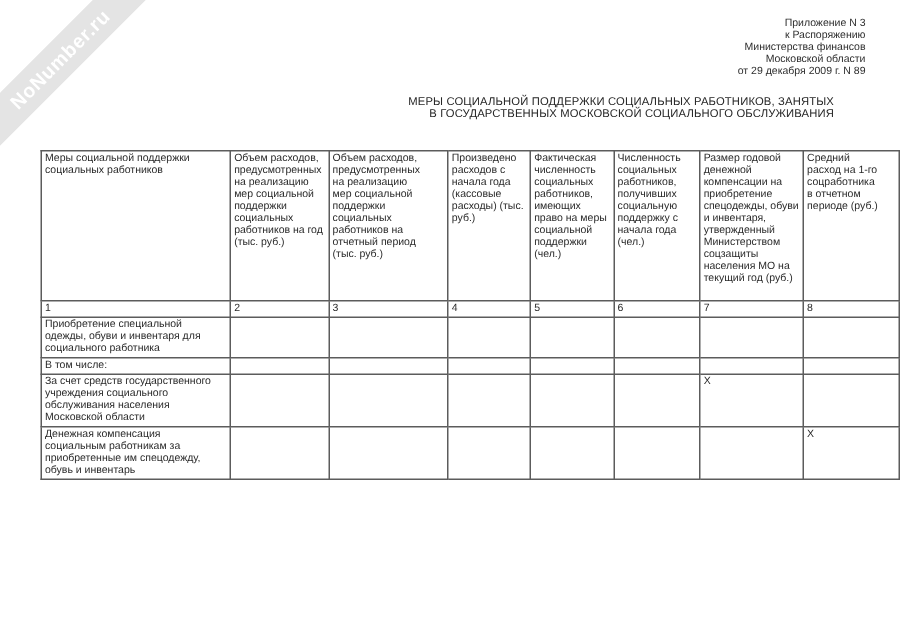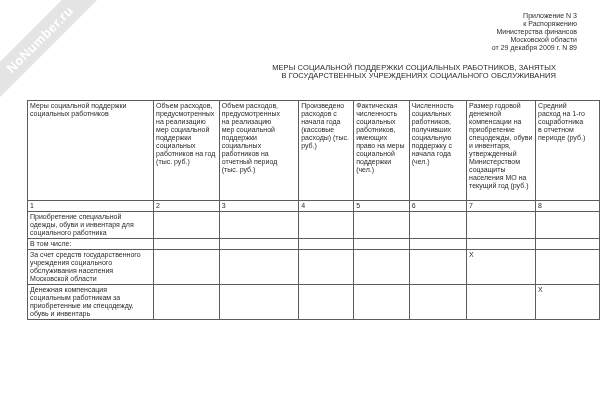--- a/index.html
+++ b/index.html
@@ -77,21 +77,21 @@
 <div class="corner-note">
   <div>Приложение N 3</div>
   <div>к Распоряжению</div>
   <div>Министерства финансов</div>
   <div>Московской области</div>
   <div>от 29 декабря 2009 г. N 89</div>
 </div>
 
 <div class="doc-title">
   <div>МЕРЫ СОЦИАЛЬНОЙ ПОДДЕРЖКИ СОЦИАЛЬНЫХ РАБОТНИКОВ, ЗАНЯТЫХ</div>
-  <div>В ГОСУДАРСТВЕННЫХ УЧРЕЖДЕНИЯХ СОЦИАЛЬНОГО ОБСЛУЖИВАНИЯ</div>
+  <div>В ГОСУДАРСТВЕННЫХ МОСКОВСКОЙ СОЦИАЛЬНОГО ОБСЛУЖИВАНИЯ</div>
 </div>
 
 <table class="grid">
   <colgroup>
     <col style="width:136px">
       <col style="width:66px">
       <col style="width:82px">
       <col style="width:56px">
     <col style="width:57px">
       <col style="width:59px">

